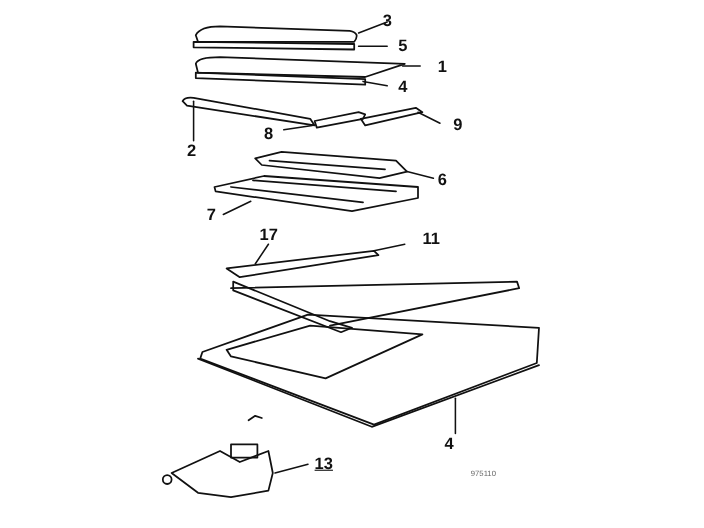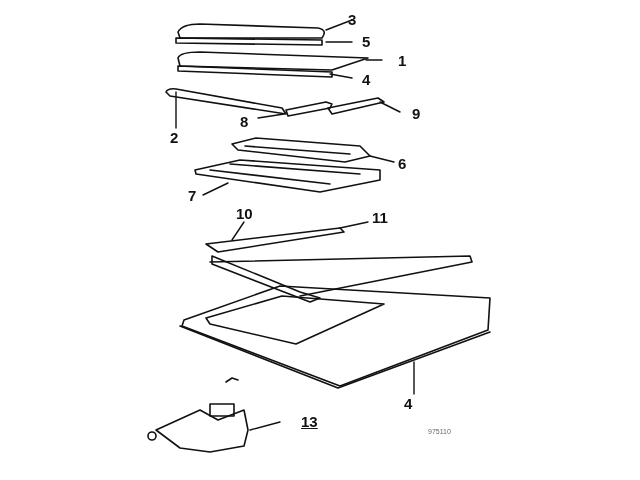--- a/index.html
+++ b/index.html
@@ -85,19 +85,19 @@
 
   <span class="callout" style="left:348px;top:12px;">3</span>
   <span class="callout" style="left:362px;top:34px;">5</span>
   <span class="callout" style="left:398px;top:53px;">1</span>
   <span class="callout" style="left:362px;top:72px;">4</span>
   <span class="callout" style="left:170px;top:130px;">2</span>
   <span class="callout" style="left:240px;top:114px;">8</span>
   <span class="callout" style="left:412px;top:106px;">9</span>
   <span class="callout" style="left:398px;top:156px;">6</span>
   <span class="callout" style="left:188px;top:188px;">7</span>
-  <span class="callout" style="left:236px;top:206px;">10</span>
-  <span class="callout" style="left:372px;top:210px;text-align:right;">11</span>
+  <span class="callout" style="left:236px;top:206px;">17</span>
+  <span class="callout" style="left:384px;top:210px;text-align:right;">11</span>
   <span class="callout" style="left:404px;top:396px;">4</span>
-  <span class="callout" style="left:301px;top:414px;text-decoration:underline;">13</span>
+  <span class="callout" style="left:286px;top:414px;text-decoration:underline;">13</span>
 
   <span class="ref" style="left:428px;top:428px;">975110</span>
 </div>
 
 </body></html>

